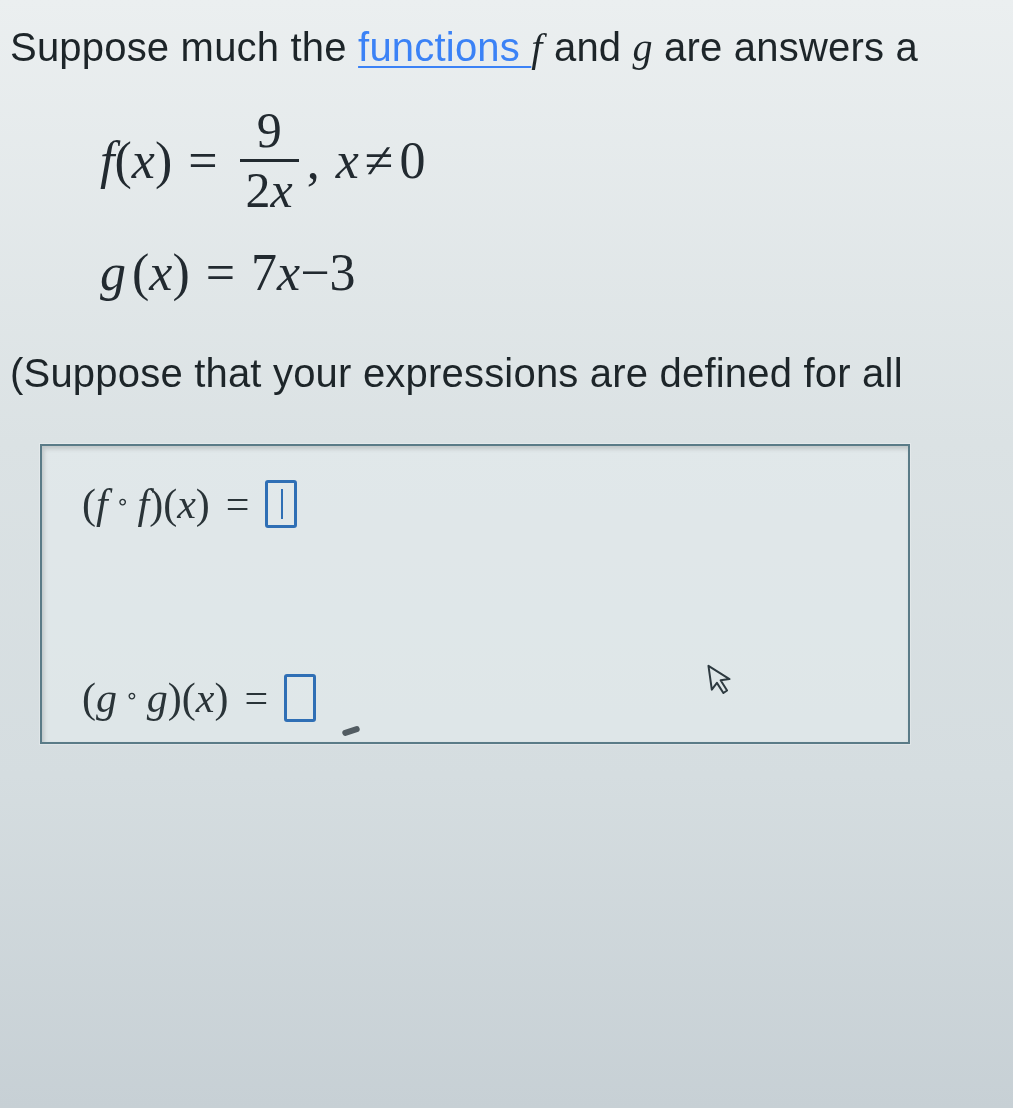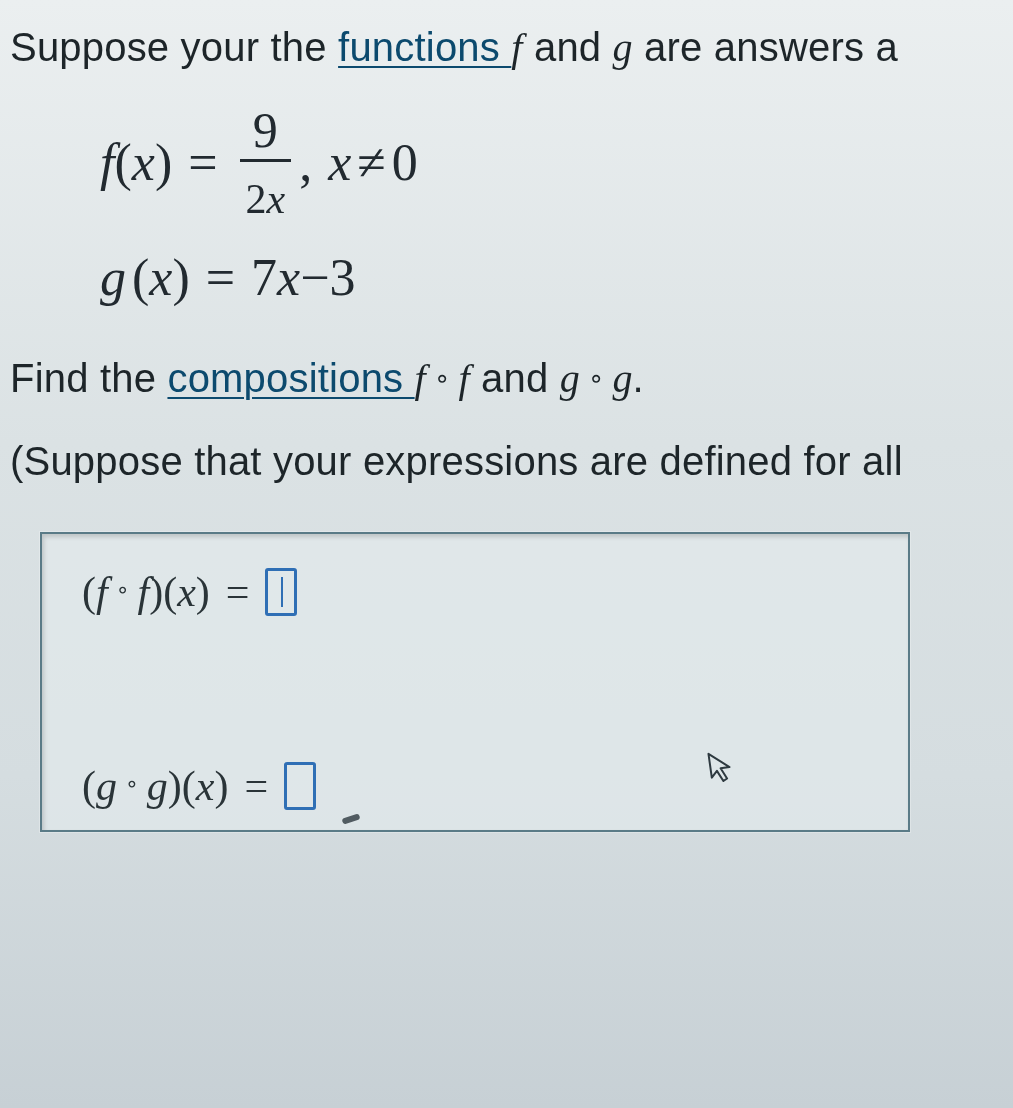--- a/index.html
+++ b/index.html
@@ -22,21 +22,21 @@
     margin-bottom: 30px;
     letter-spacing: 0.2px;
     white-space: nowrap;
     font-weight: 400;
     color: #1d2529;
   }
   .term-link {
     text-decoration: underline;
     text-underline-offset: 5px;
     text-decoration-thickness: 2px;
-    color: #0c4a6e;
+    color: #3b82f6;
   }
   .math-italic {
     font-family: "Times New Roman", Georgia, serif;
     font-style: italic;
   }
   .math-normal {
     font-family: "Times New Roman", Georgia, serif;
     font-style: normal;
   }
   
@@ -63,21 +63,21 @@
     align-items: center;
     line-height: 1;
     margin: 0 6px;
     font-style: normal;
   }
   .frac .num { padding: 0 6px 4px 6px; font-size: 50px;}
   .frac .bar {
     width: 100%;
     border-top: 3px solid #222a30;
   }
-  .frac .den { padding: 16px 6px 0 6px; font-size: 42px; font-style: italic;}
+  .frac .den { padding: 3px 6px 0 6px; font-size: 50px; font-style: italic;}
   .frac .den .num-lit { font-style: normal; }
   .comma-cond {
     font-style: normal;
     margin-left: 2px;
   }
   .cond {
     font-style: italic;
     margin-left: 16px;
   }
   .cond .op { font-style: normal; padding: 0 6px; }
@@ -165,21 +165,21 @@
     transform: rotate(-18deg);
     opacity: 0.8;
   }
 </style>
 </head>
 <body>
 
 <div class="page">
 
   <div class="prompt-line">
-    <span>Suppose your the </span><span class="term-link">functions </span><span class="math-italic">f</span><span> and </span><span class="math-italic">g</span><span> are answers a</span>
+    <span>Suppose much the </span><span class="term-link">functions </span><span class="math-italic">f</span><span> and </span><span class="math-italic">g</span><span> are answers a</span>
   </div>
 
   <div class="eqns">
     <div class="eq-row">
       <span class="fn-label">f</span>
         <span class="paren">(</span>
         <span class="fn-label">x</span>
         <span class="paren">)</span>
       <span class="eq-sign">=</span>
       <span class="frac">
@@ -199,23 +199,20 @@
         <span class="fn-label">x</span>
         <span class="paren">)</span>
       <span class="eq-sign">=</span>
       <span class="paren">7</span>
         <span class="fn-label">x</span>
         <span class="paren">−</span>
         <span class="paren">3</span>
     </div>
   </div>
 
-  <div class="instr">
-    <span>Find the </span><span class="term-link">compositions </span><span class="math-italic">f</span><span class="math-normal compose-circ" style="font-size:26px;">∘</span><span class="math-italic">f</span><span> and </span><span class="math-italic">g</span><span class="math-normal compose-circ" style="font-size:26px;">∘</span><span class="math-italic">g</span><span>.</span>
-  </div>
 
 
   <div class="instr" style="margin-bottom:0;">
     <span>(Suppose that your expressions are defined for all</span>
   </div>
 
   <div class="answer-area">
     <div class="ans-row">
       <span class="lhs">
         <span class="paren">(</span>

